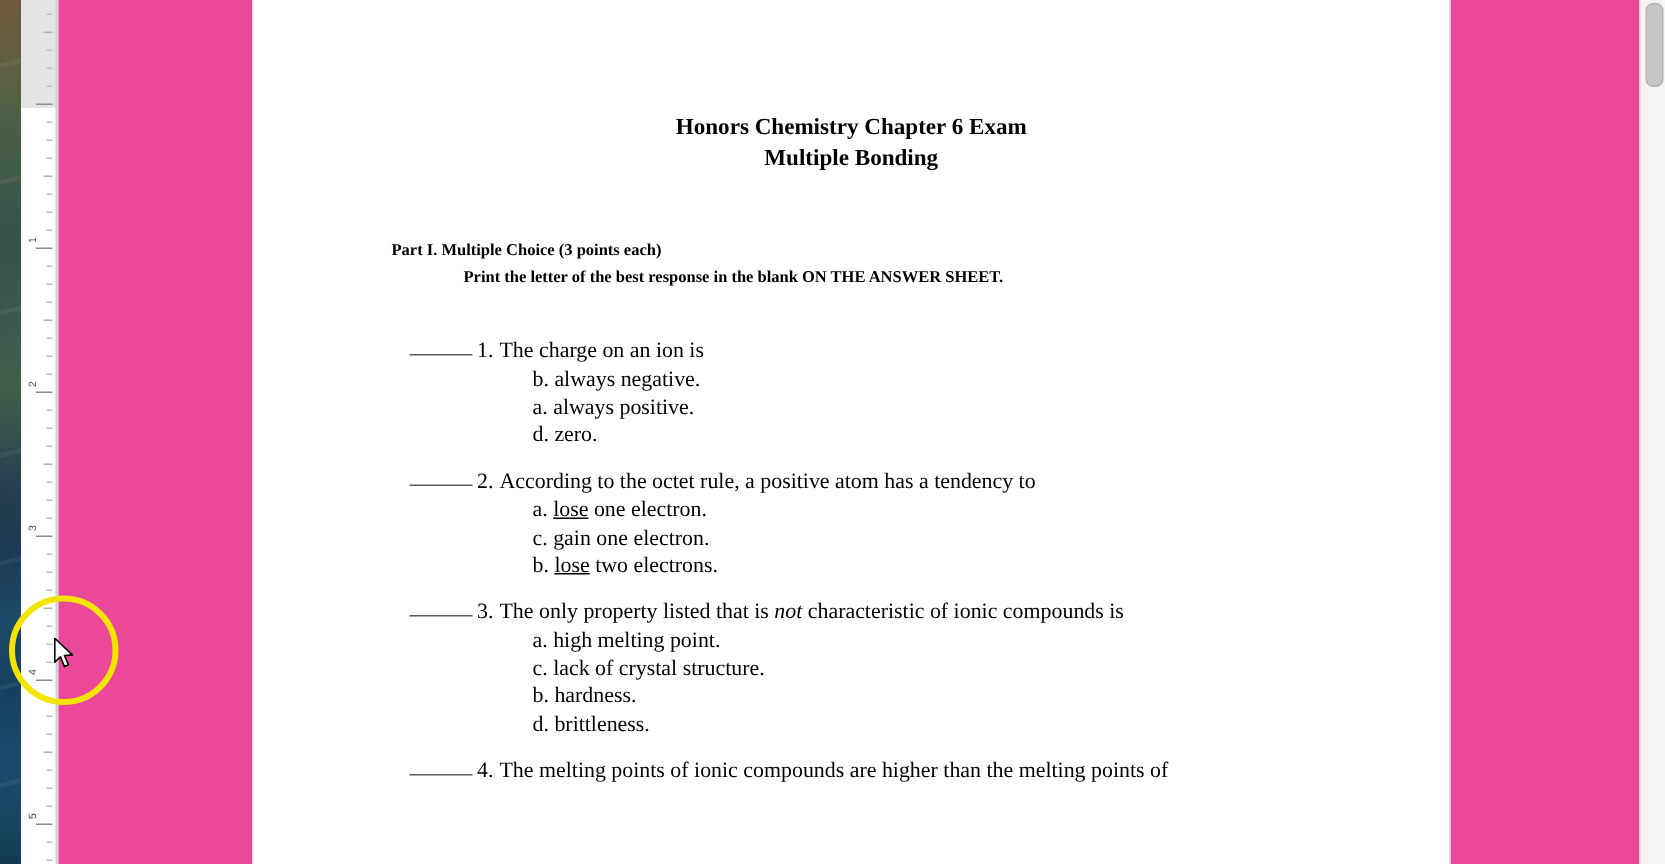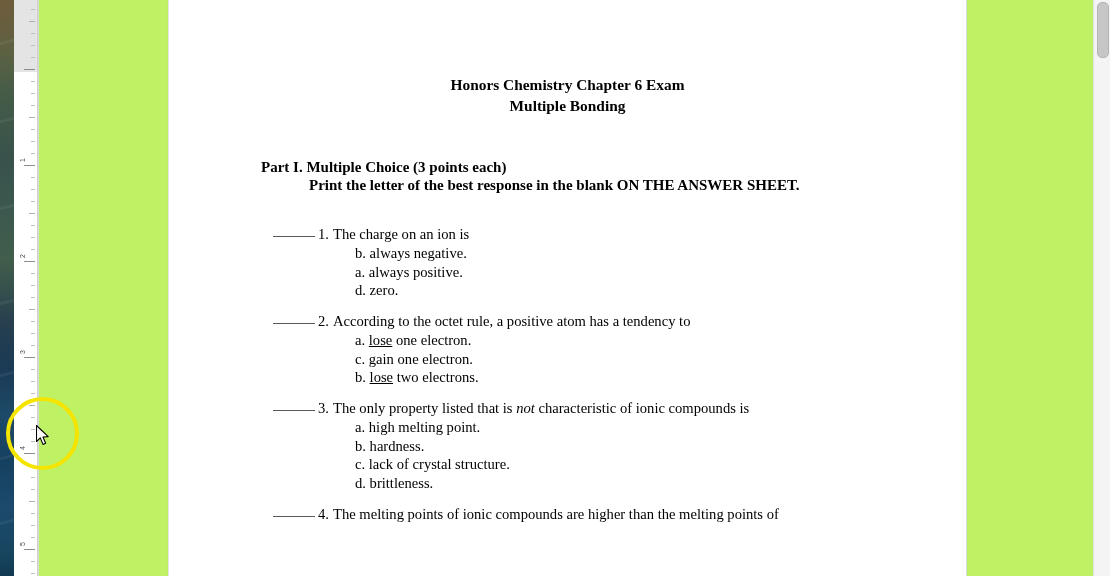--- a/index.html
+++ b/index.html
@@ -92,21 +92,21 @@
     right: 0; top: 0;
     width: 1px; height: 576px;
     background: #cfcfcf;
   }
 
   
   #doc-canvas {
     position: absolute;
     left: 39px; top: 0;
     right: 0; bottom: 0;
-    background: #bef264;
+    background: #ec4899;
   }
 
   
   #document-page {
     position: absolute;
     left: 129px;
     top: 0;
     width: 797px;
     height: 576px;
     background: #ffffff;
@@ -133,21 +133,21 @@
     line-height: 21px;
     margin-top: 74px;
   }
   .doc-title-block .line2 { }
 
   
   .part-block {
     margin-top: 42px;
     padding-left: 92px;
     font-weight: bold;
-    font-size: 15px;
+    font-size: 11px;
     line-height: 18.4px;
   }
   .part-block .part-heading { }
   .part-block .part-instr {
     padding-left: 48px;
   }
   .part-block .part-instr-underlined {
     padding-left: 48px;
     text-decoration: underline;
   }
@@ -343,22 +343,22 @@
               <div class="q-choice"><span class="c-letter">a. </span><span class="c-text"><u class="underline-term">lose</u> one electron.</span></div>
               <div class="q-choice"><span class="c-letter">c. </span><span class="c-text">gain one electron.</span></div>
               <div class="q-choice"><span class="c-letter">b. </span><span class="c-text"><u class="underline-term">lose</u> two electrons.</span></div>
             </div>
           </div>
           <div class="question-item">
             <div class="q-blank"></div>
             <div class="q-stem"><span class="q-num">3.</span><span class="q-stem-text">The only property listed that is <em class="italic-term">not</em> characteristic of ionic compounds is</span></div>
             <div class="q-choices">
               <div class="q-choice"><span class="c-letter">a. </span><span class="c-text">high melting point.</span></div>
+              <div class="q-choice"><span class="c-letter">c. </span><span class="c-text">lack of crystal structure.</span></div>
               <div class="q-choice"><span class="c-letter">b. </span><span class="c-text">hardness.</span></div>
-              <div class="q-choice"><span class="c-letter">c. </span><span class="c-text">lack of crystal structure.</span></div>
               <div class="q-choice"><span class="c-letter">d. </span><span class="c-text">brittleness.</span></div>
             </div>
           </div>
           <div class="question-item">
             <div class="q-blank"></div>
             <div class="q-stem"><span class="q-num">4.</span><span class="q-stem-text">The melting points of ionic compounds are higher than the melting points of</span></div>
           </div>
         </div>
 
     </div>

